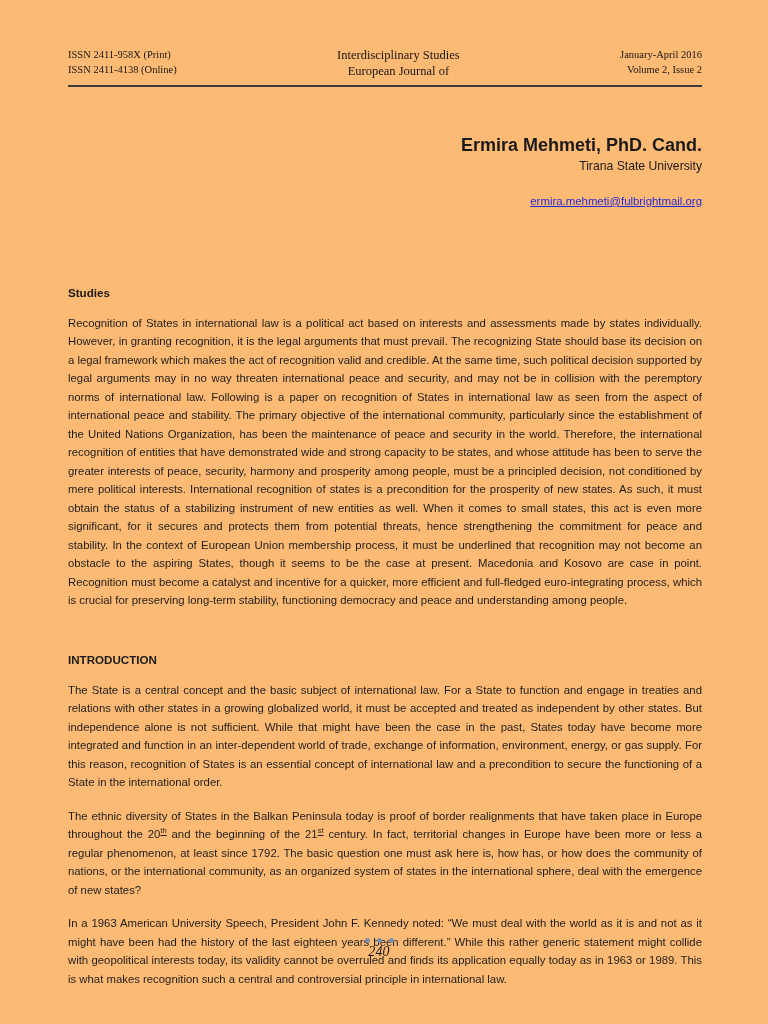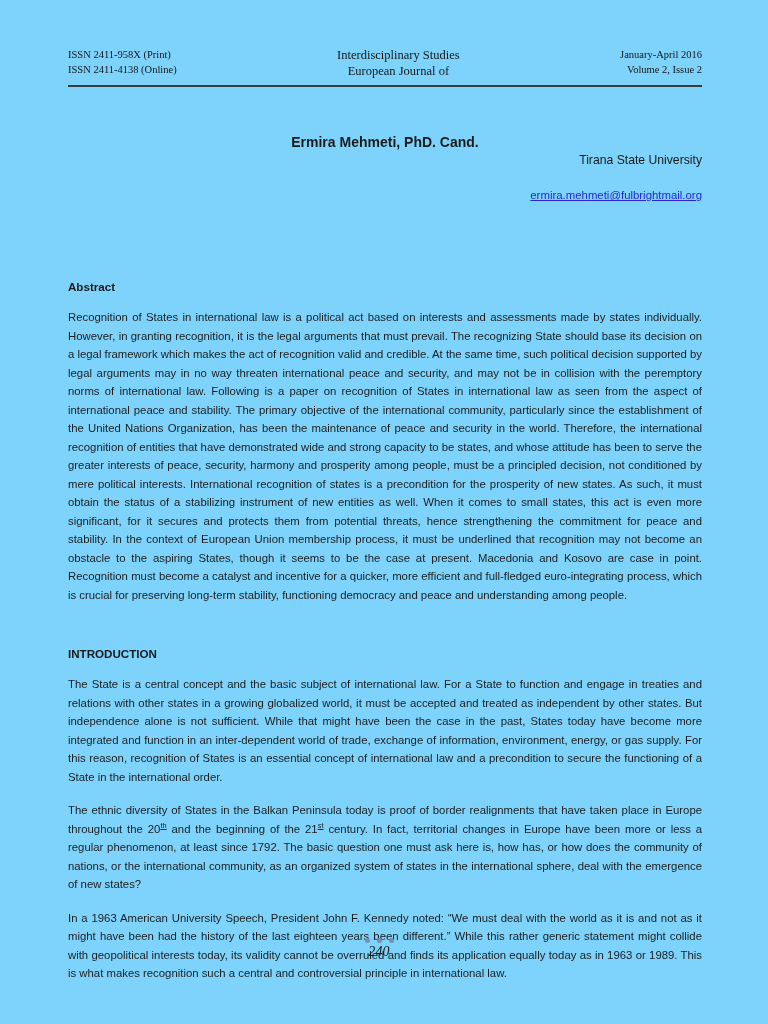--- a/index.html
+++ b/index.html
@@ -14,21 +14,21 @@
     overflow: hidden;
     font-family: "Liberation Sans", sans-serif;
     color: #1a1a1a;
     -webkit-font-smoothing: antialiased;
   }
 
   .page {
     position: relative;
     width: 768px;
     height: 1024px;
-    background: #7dd3fc;
+    background: #fdba74;
     box-sizing: border-box;
   }
 
   .content {
     position: absolute;
     left: 68px;
     top: 0;
     width: 634px;
   }
 
@@ -73,24 +73,23 @@
     text-align: right;
     letter-spacing: -0.15px;
   }
 
   
   .author-block {
     margin-top: 46px;
     text-align: right;
   }
   .author-name {
-    font-size: 14px;
+    font-size: 18px;
     font-weight: bold;
     line-height: 1.4;
-    text-align: center;
   }
   .author-affiliation {
     font-size: 12.2px;
     line-height: 1.4;
   }
   .author-email {
     margin-top: 19px;
     font-size: 11.4px;
     line-height: 1.4;
   }
@@ -182,21 +181,21 @@
 
 
     <div class="author-block">
       <div class="author-name">Ermira Mehmeti, PhD. Cand.</div>
       <div class="author-affiliation">Tirana State University</div>
       <div class="author-email">
         <span class="email-link">ermira.mehmeti@fulbrightmail.org</span>
       </div>
     </div>
 
-    <div class="section-heading" id="abstract-heading">Abstract</div>
+    <div class="section-heading" id="abstract-heading">Studies</div>
     <p class="body-text">Recognition of States in international law is a political act based on interests and assessments made by states individually. However, in granting recognition, it is the legal arguments that must prevail. The recognizing State should base its decision on a legal framework which makes the act of recognition valid and credible. At the same time, such political decision supported by legal arguments may in no way threaten international peace and security, and may not be in collision with the peremptory norms of international law. Following is a paper on recognition of States in international law as seen from the aspect of international peace and stability. The primary objective of the international community, particularly since the establishment of the United Nations Organization, has been the maintenance of peace and security in the world. Therefore, the international recognition of entities that have demonstrated wide and strong capacity to be states, and whose attitude has been to serve the greater interests of peace, security, harmony and prosperity among people, must be a principled decision, not conditioned by mere political interests. International recognition of states is a precondition for the prosperity of new states. As such, it must obtain the status of a stabilizing instrument of new entities as well. When it comes to small states, this act is even more significant, for it secures and protects them from potential threats, hence strengthening the commitment for peace and stability. In the context of European Union membership process, it must be underlined that recognition may not become an obstacle to the aspiring States, though it seems to be the case at present. Macedonia and Kosovo are case in point. Recognition must become a catalyst and incentive for a quicker, more efficient and full-fledged euro-integrating process, which is crucial for preserving long-term stability, functioning democracy and peace and understanding among people.</p>
 
     <div class="section-heading" id="introduction-heading">INTRODUCTION</div>
     <p class="body-text">The State is a central concept and the basic subject of international law. For a State to function and engage in treaties and relations with other states in a growing globalized world, it must be accepted and treated as independent by other states. But independence alone is not sufficient. While that might have been the case in the past, States today have become more integrated and function in an inter-dependent world of trade, exchange of information, environment, energy, or gas supply. For this reason, recognition of States is an essential concept of international law and a precondition to secure the functioning of a State in the international order.</p>
     <p class="body-text"><span>The ethnic diversity of States in the Balkan Peninsula today is proof of border realignments that have taken place in Europe throughout the 20</span><sup>th</sup><span> and the beginning of the 21</span><sup>st</sup><span> century. In fact, territorial changes in Europe have been more or less a regular phenomenon, at least since 1792. The basic question one must ask here is, how has, or how does the community of nations, or the international community, as an organized system of states in the international sphere, deal with the emergence of new states?</span></p>
     <p class="body-text">In a 1963 American University Speech, President John F. Kennedy noted: “We must deal with the world as it is and not as it might have been had the history of the last eighteen years been different.” While this rather generic statement might collide with geopolitical interests today, its validity cannot be overruled and finds its application equally today as in 1963 or 1989. This is what makes recognition such a central and controversial principle in international law.</p>
 
   </div>
 
   <div class="footer">

